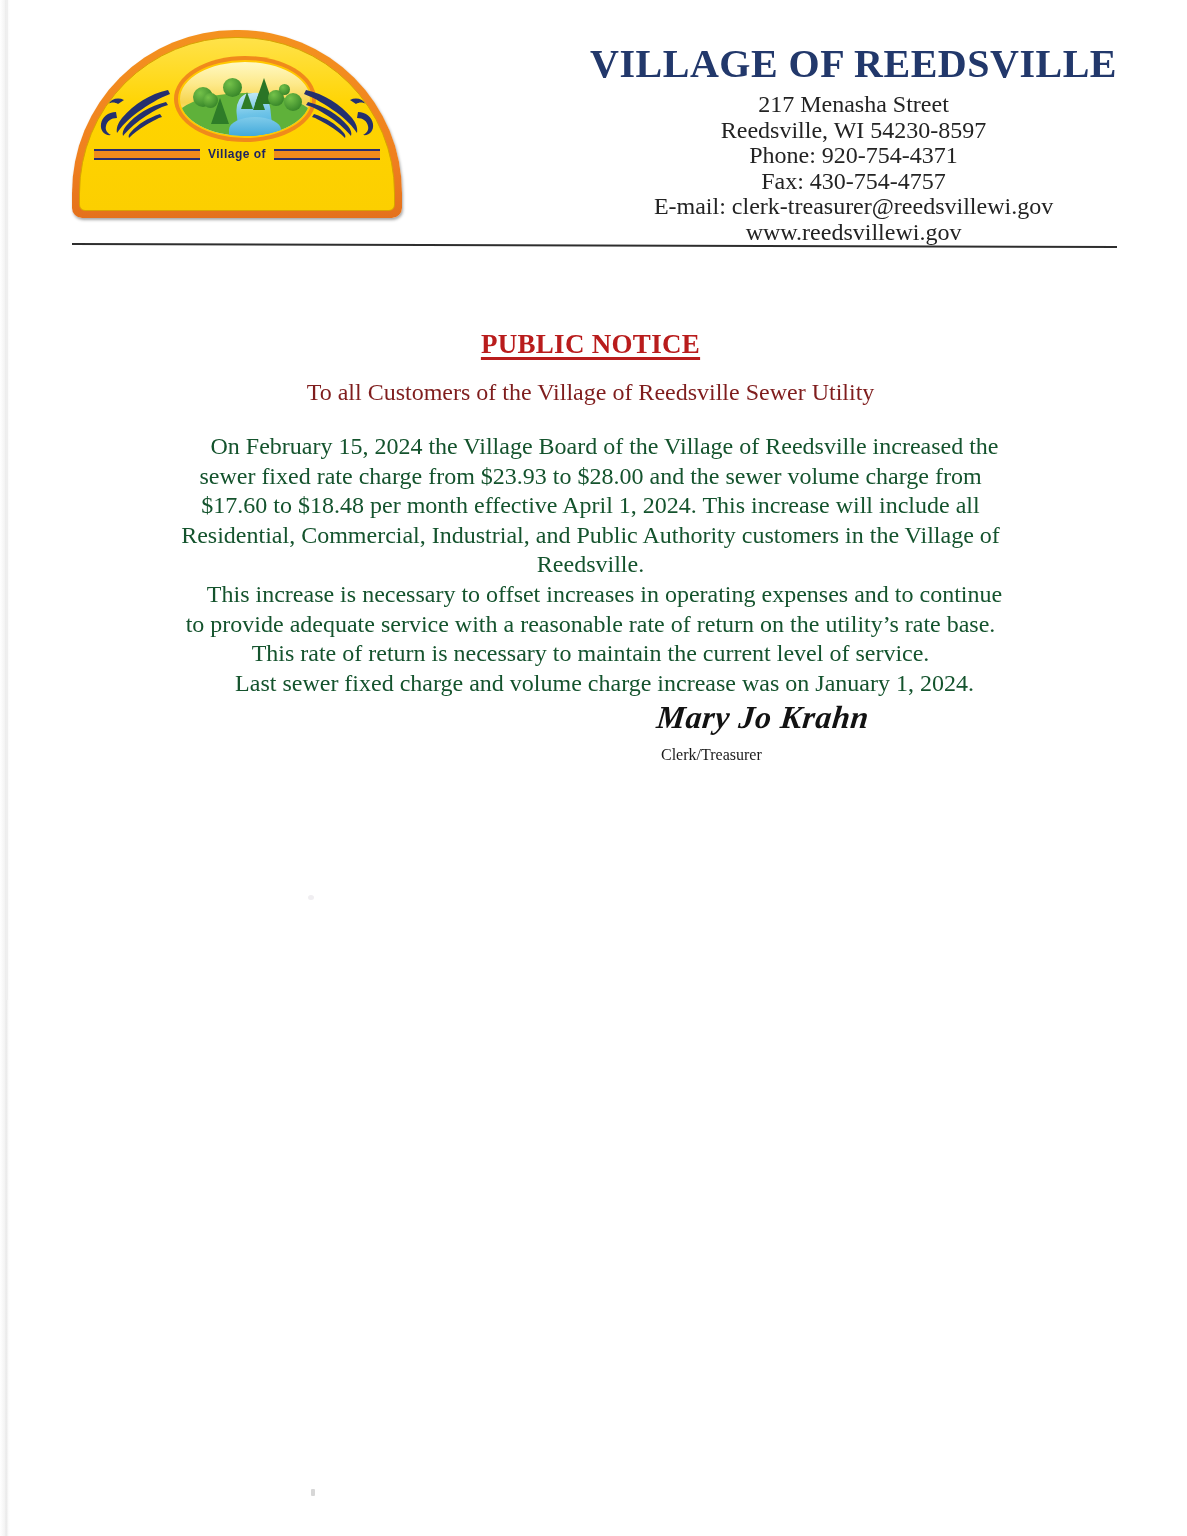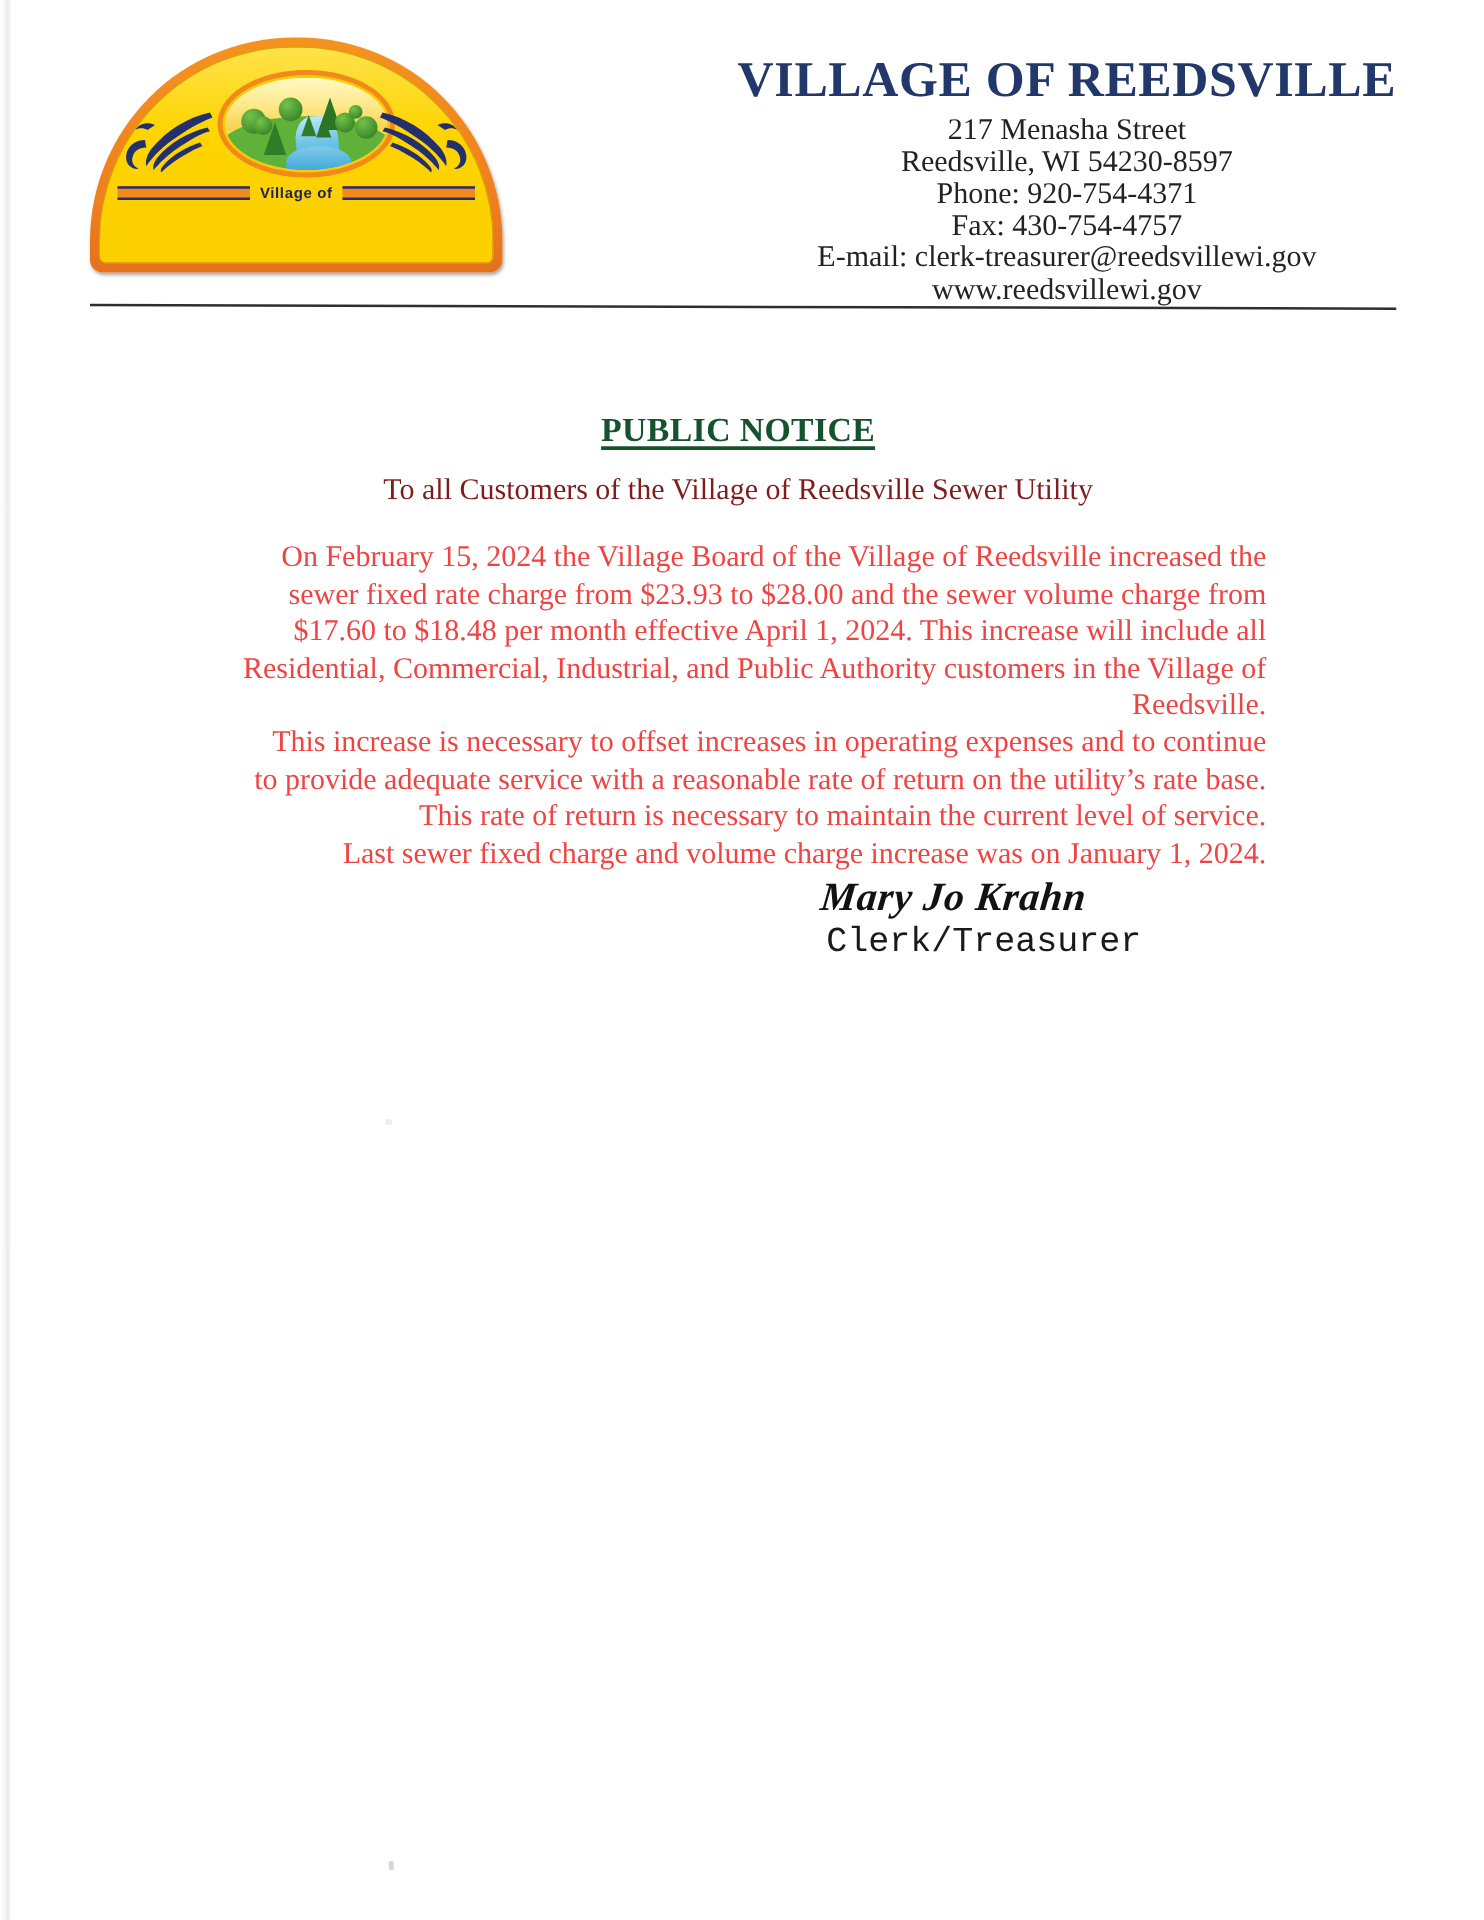--- a/index.html
+++ b/index.html
@@ -240,35 +240,35 @@
   }
   .notice-title {
     text-align: center;
     font-weight: bold;
     font-size: 27px;
     line-height: 32px;
     letter-spacing: .3px;
     text-decoration: underline;
     text-underline-offset: 4px;
     text-decoration-thickness: 2.5px;
-    color: #14532d;
+    color: #b91c1c;
   }
   .notice-subtitle {
     margin-top: 18px;
     text-align: center;
     font-size: 24px;
     line-height: 29px;
     color: #7f1d1d;
   }
   .body-text {
     margin-top: 25px;
     font-size: 24px;
     line-height: 29.6px;
-    color: #ef4444;
-    text-align: right;
+    color: #14532d;
+    text-align: center;
   }
   .body-text p {
     margin: 0;
     text-indent: 28px;
   }
 
   
   .signature-block {
     position: absolute;
     left: 655px;
@@ -284,24 +284,23 @@
     line-height: 34px;
     letter-spacing: .6px;
     color: #121212;
     transform: skewX(-6deg);
     transform-origin: left bottom;
     white-space: nowrap;
   }
   .signature-role {
     margin-top: 6px;
     margin-left: 6px;
-    font-size: 28px;
+    font-size: 16px;
     line-height: 29px;
     color: #1a1a1a;
-    font-family: Liberation Mono, monospace;
   }
 </style>
 </head>
 <body>
 
 <div class="page">
 
   <div class="scan-edge-left"></div>
   <div class="scan-edge-left2"></div>
   <div class="scan-speck"></div>

